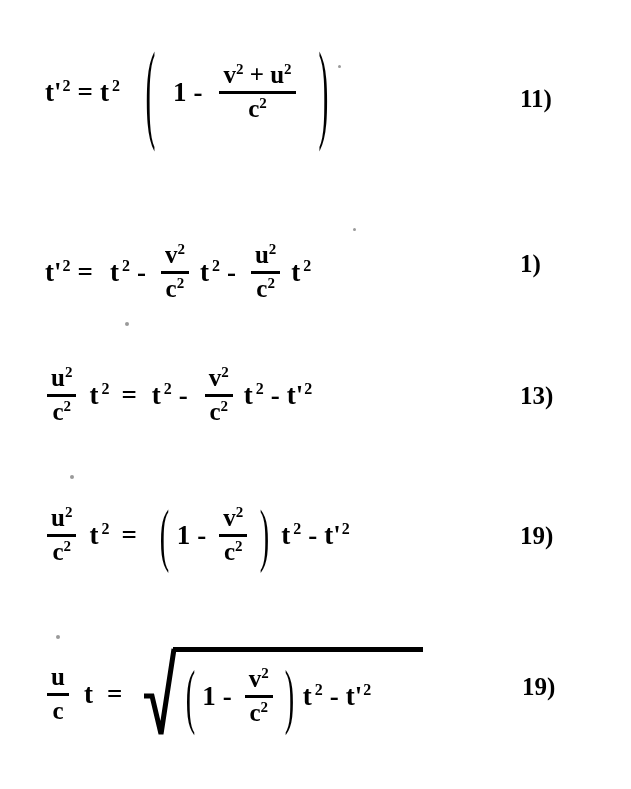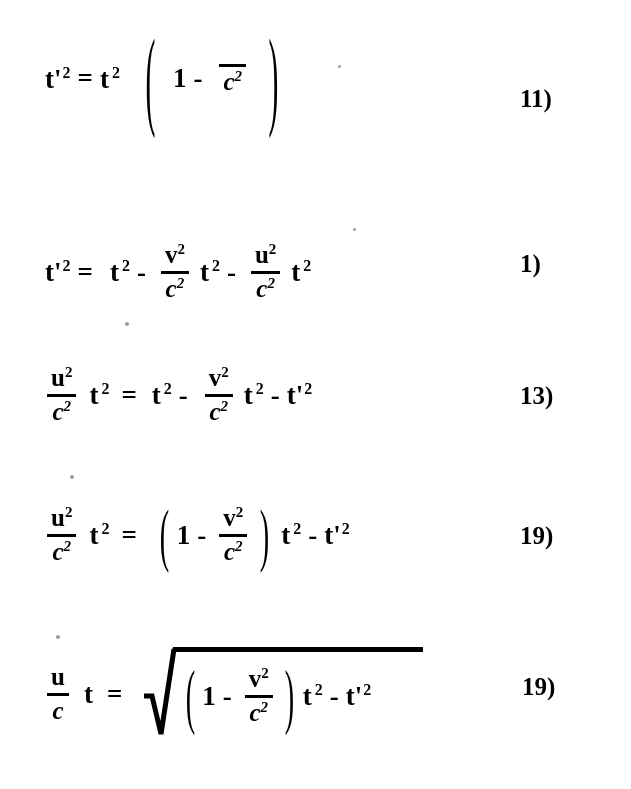--- a/index.html
+++ b/index.html
@@ -74,21 +74,20 @@
   .frac .bar {
     height: 3px;
     background: #000;
     width: 100%;
     margin: 2px 0;
   }
   .frac .bot {
     font-size: 25px;
     line-height: 1.05;
     padding: 0 4px;
-    font-style: italic;
   }
   .frac .sup {
     font-size: 15px;
     vertical-align: super;
     line-height: 1;
   }
 
   
   .paren {
     display: inline-block;
@@ -164,20 +163,25 @@
     </span>
 
     <span class="paren-wrap" style="margin-left:16px;">
       <span class="paren tall-1">(</span>
     </span>
 
     <span class="term" style="margin-left:8px;">1</span>
     <span class="op">-</span>
 
     <span class="frac" style="margin-left:10px;">
+      <span class="top">
+        <span>v</span><span class="sup">2</span>
+        <span>+</span>
+        <span>u</span><span class="sup">2</span>
+      </span>
       <span class="bar"></span>
       <span class="bot">
         <span>c</span><span class="sup">2</span>
       </span>
     </span>
 
     <span class="paren-wrap" style="margin-left:8px;">
       <span class="paren tall-1">)</span>
     </span>
   </div>

